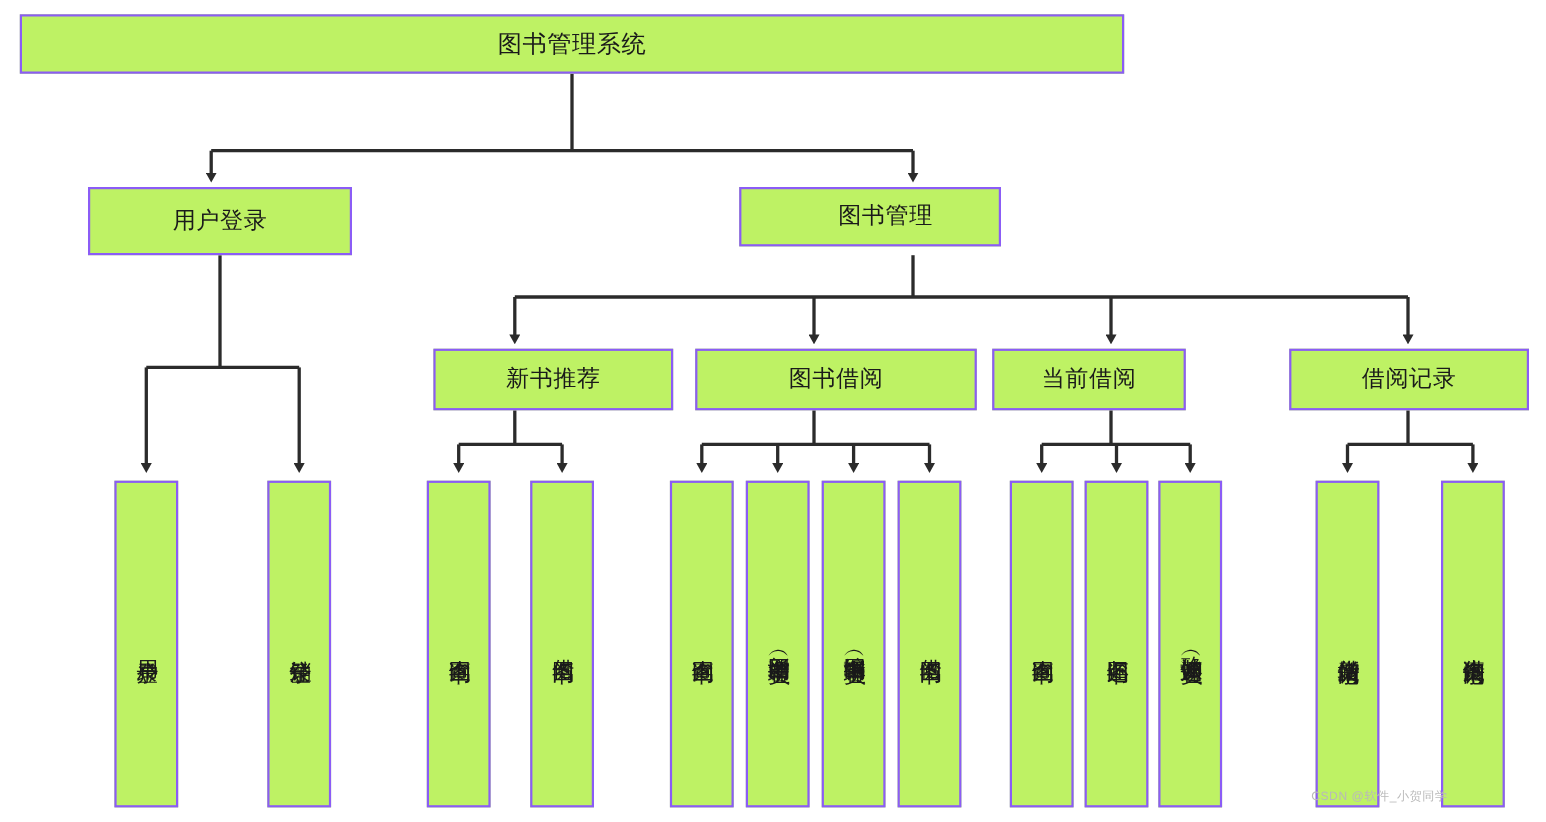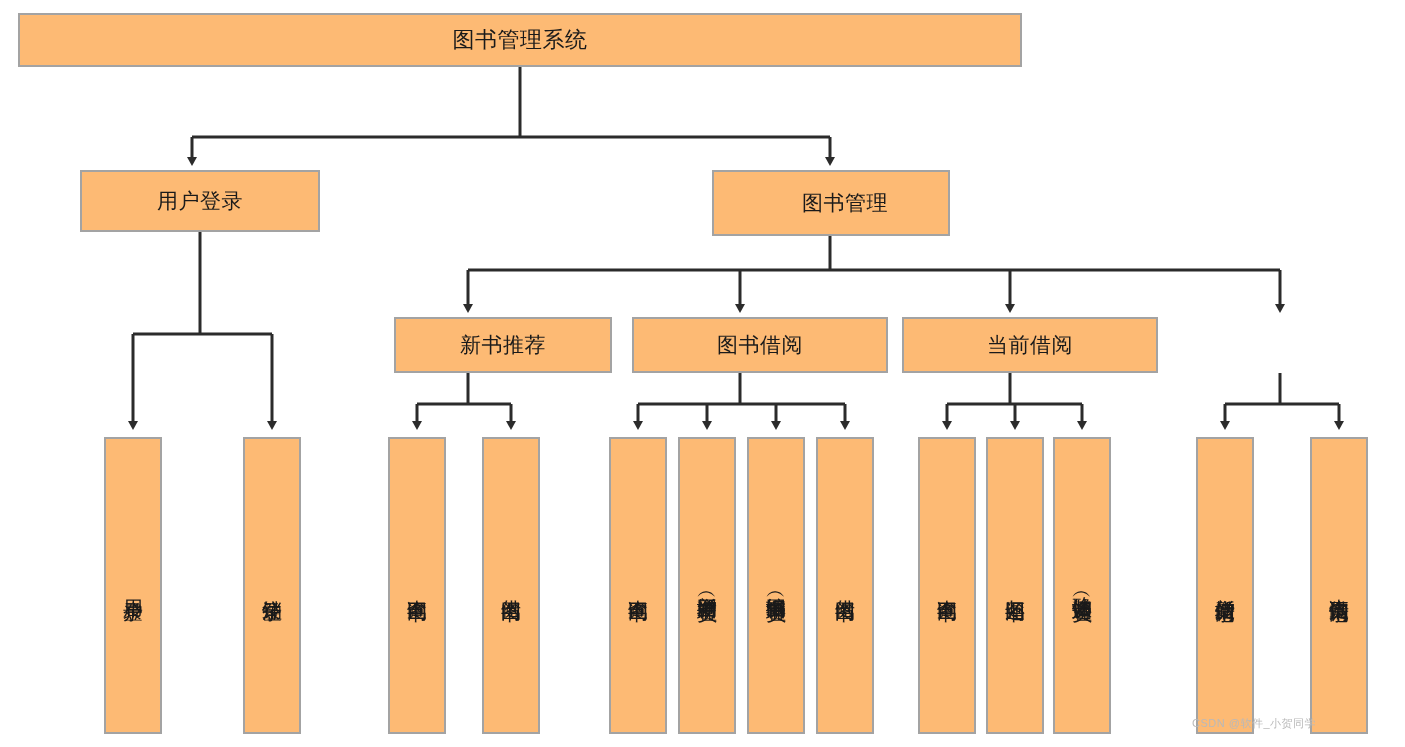--- a/index.html
+++ b/index.html
@@ -20,22 +20,22 @@
   #edges {
     position: absolute;
     left: 0;
     top: 0;
     width: 1405px;
     height: 747px;
   }
   .node {
     position: absolute;
     box-sizing: border-box;
-    border: 2px solid #a3a3a3;
-    background: #fdba74;
+    border: 2px solid #8b5cf6;
+    background: #bef264;
     display: flex;
     align-items: center;
     justify-content: center;
     color: #1a1a1a;
   }
   .node .lbl {
     display: block;
     text-align: center;
     line-height: 1.12;
     letter-spacing: 0.5px;
@@ -122,32 +122,35 @@
     </g>
   </svg>
 
   <div class="node horiz root" style="left:18px; top:13px; width:1004px; height:54px;">
     <span class="lbl">图书管理系统</span>
   </div>
 
   <div class="node horiz" style="left:80px; top:170px; width:240px; height:62px;">
     <span class="lbl">用户登录</span>
   </div>
-  <div class="node horiz" style="left:712px; top:170px; width:238px; height:66px;padding-left:28px;">
+  <div class="node horiz" style="left:672px; top:170px; width:238px; height:54px;padding-left:28px;">
     <span class="lbl">图书管理</span>
   </div>
 
   <div class="node horiz" style="left:360px; top:317px; width:218px; height:56px;margin-left:34px;">
     <span class="lbl">新书推荐</span>
   </div>
   <div class="node horiz" style="left:632px; top:317px; width:256px; height:56px;">
     <span class="lbl">图书借阅</span>
   </div>
-  <div class="node horiz" style="left:902px; top:317px; width:256px; height:56px;">
+  <div class="node horiz" style="left:902px; top:317px; width:176px; height:56px;">
     <span class="lbl">当前借阅</span>
+  </div>
+  <div class="node horiz" style="left:1172px; top:317px; width:218px; height:56px;">
+    <span class="lbl">借阅记录</span>
   </div>
 
   <div class="node vert" style="left:104px; top:437px; width:58px; height:297px;">
     <span class="lbl">用户登录</span>
   </div>
   <div class="node vert" style="left:243px; top:437px; width:58px; height:297px;">
     <span class="lbl">注销登录</span>
   </div>
 
   <div class="node vert" style="left:388px; top:437px; width:58px; height:297px;">

